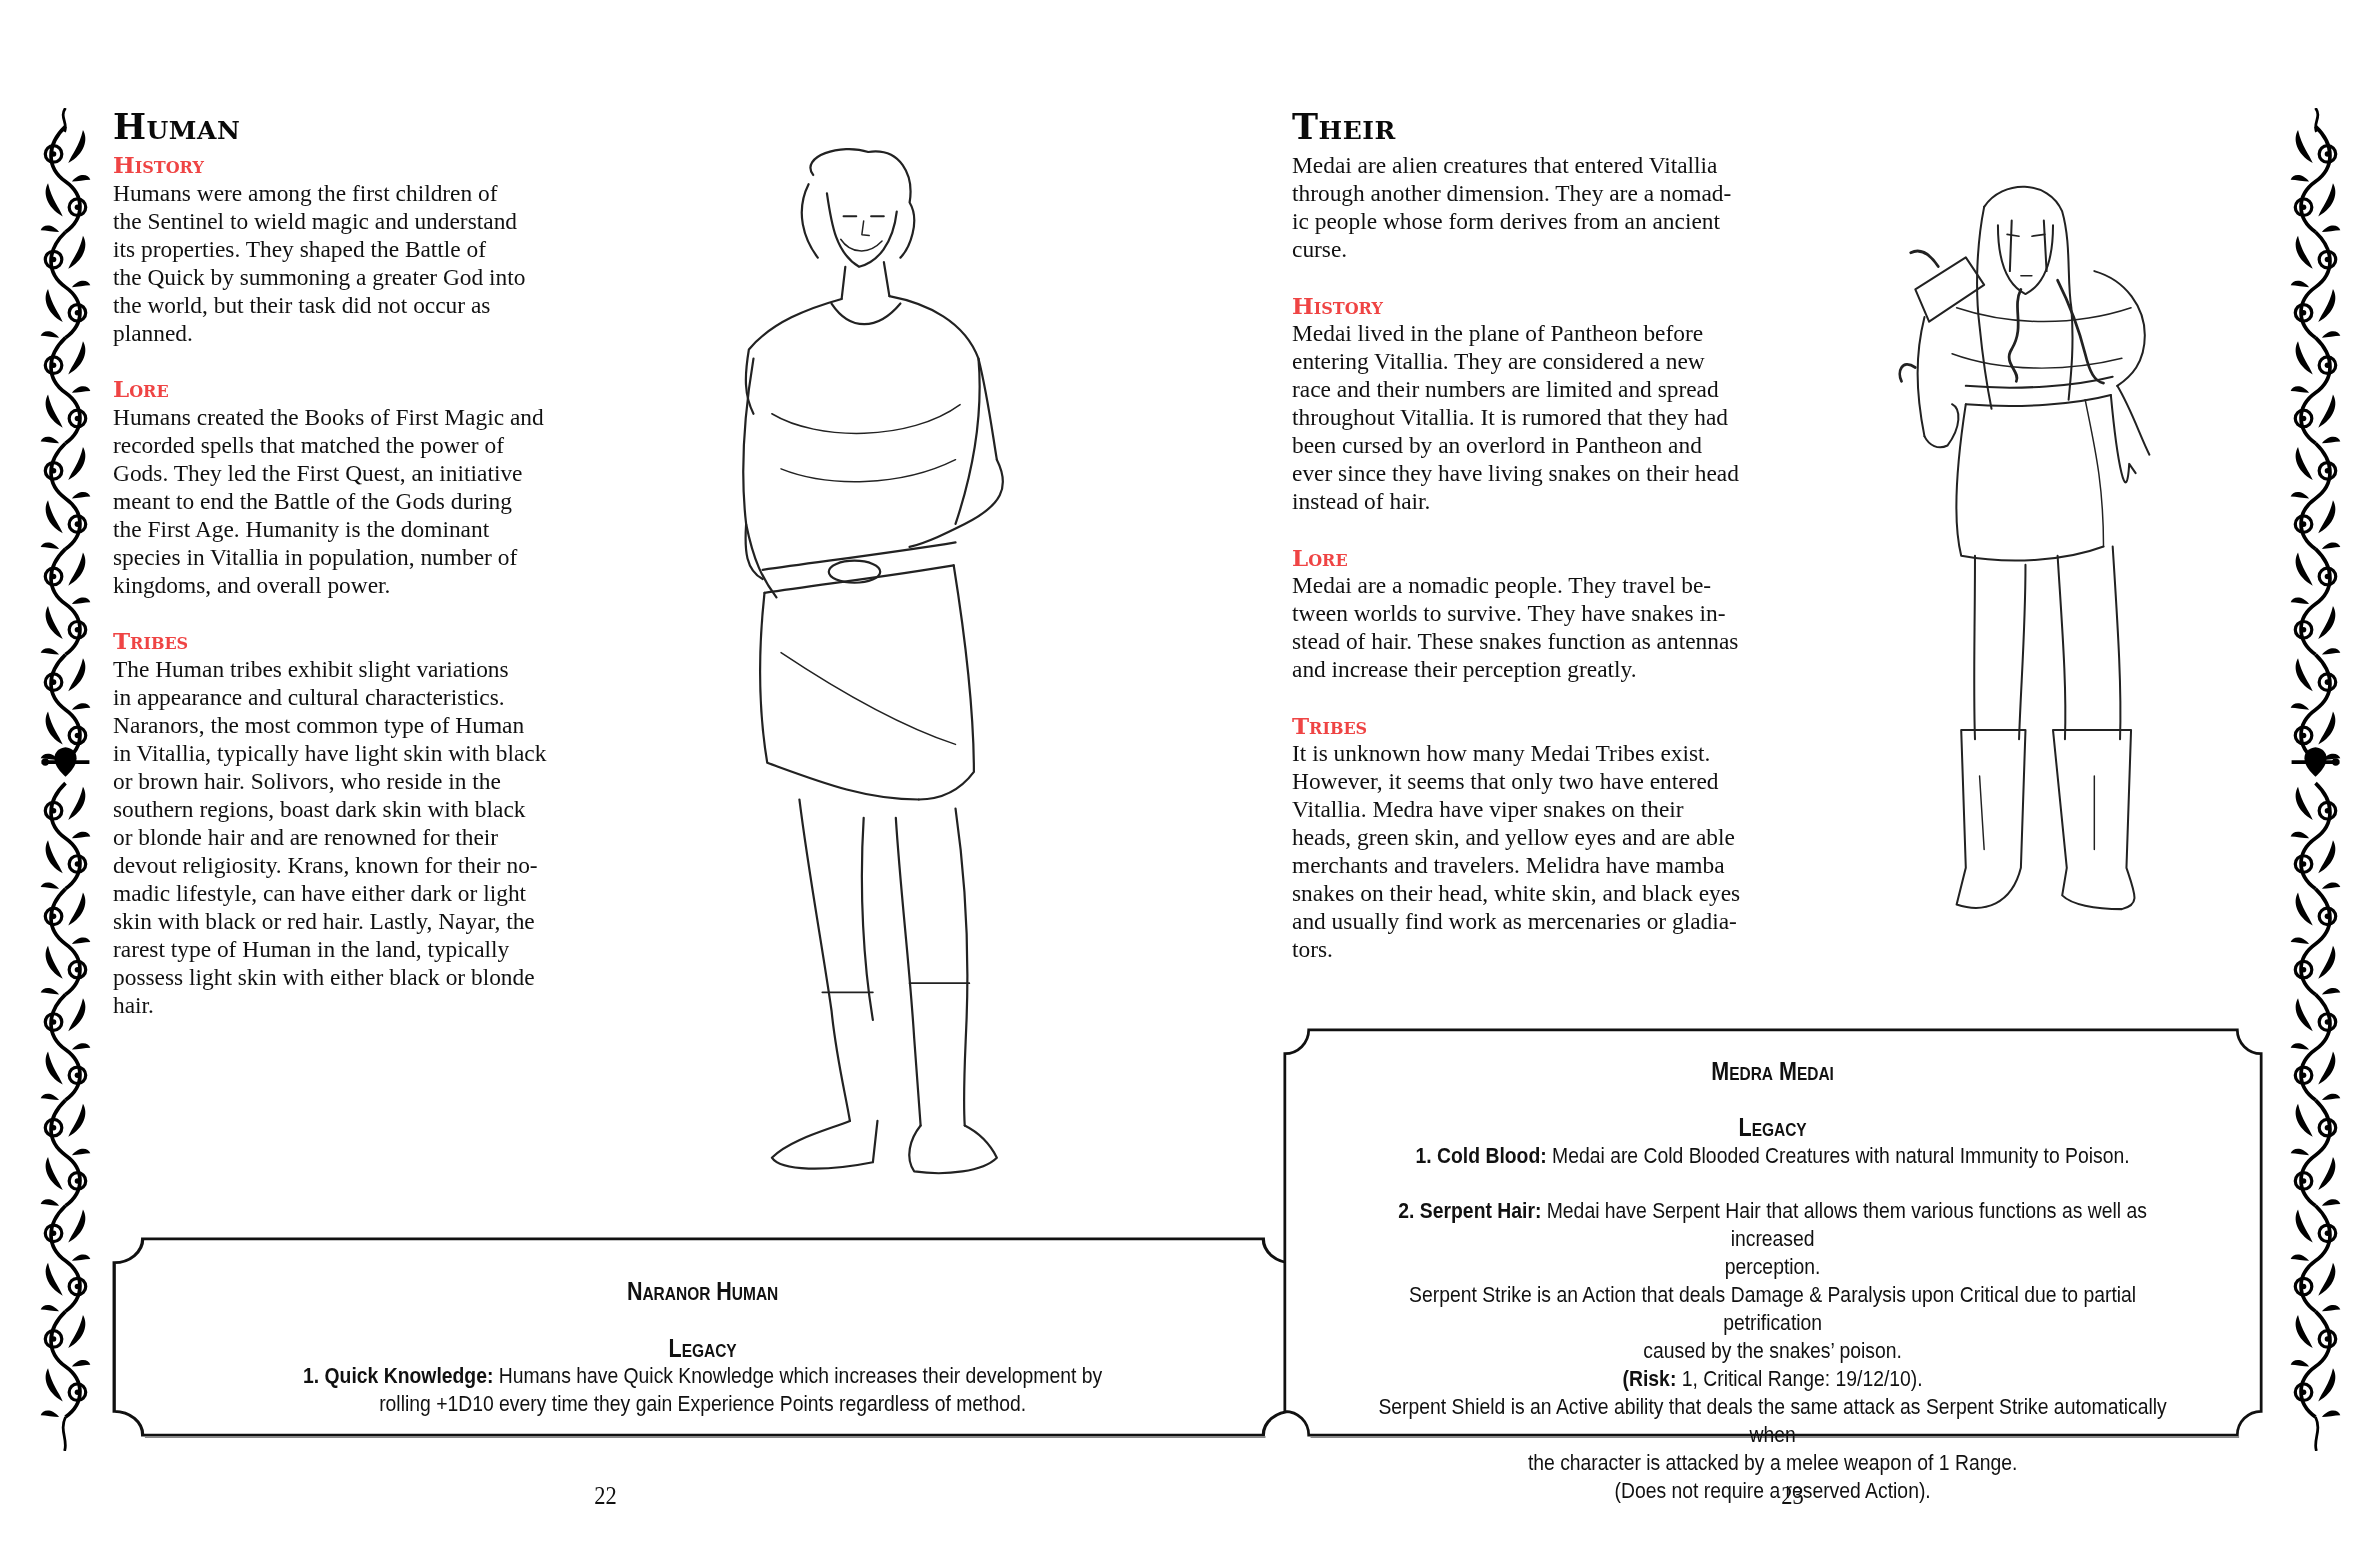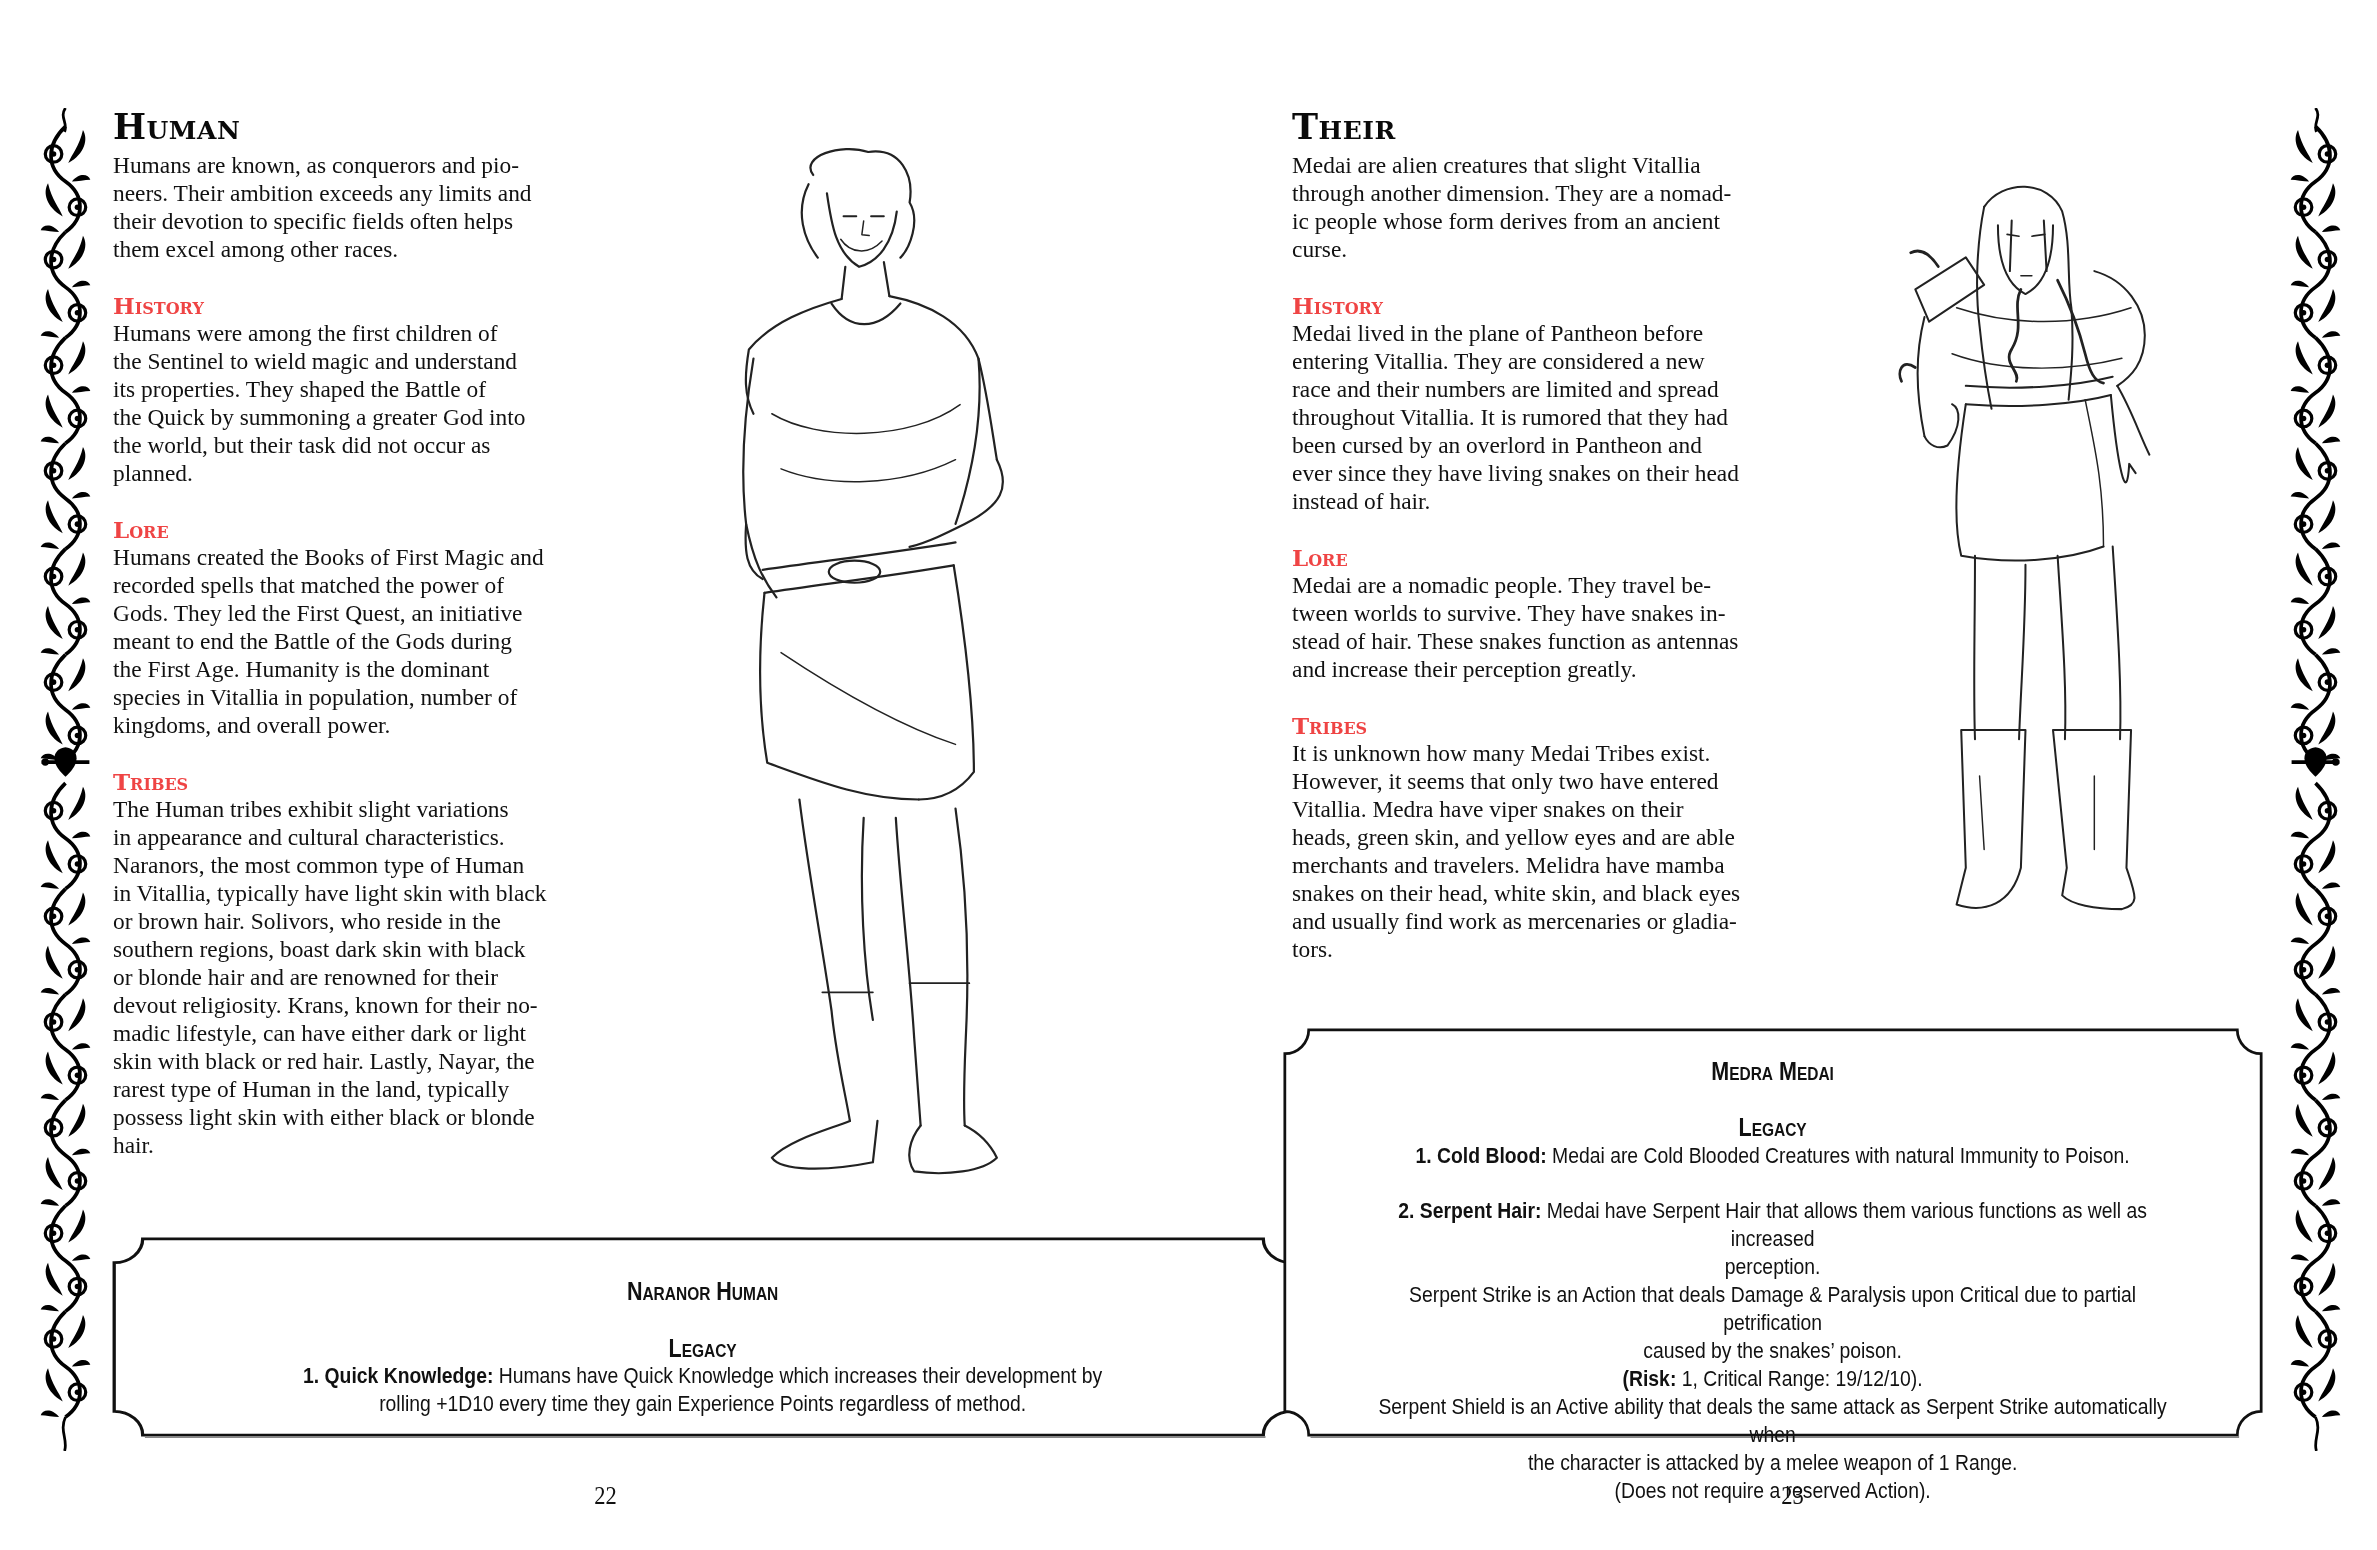--- a/index.html
+++ b/index.html
@@ -161,26 +161,20 @@
         <use href="#vineunit" y="1195"></use>
         <use href="#vineunit" y="1310"></use>
         <path d="M31 1425 C 24 1440, 34 1450, 30 1462" fill="none" stroke="#000" stroke-width="3"></path>
       </g>
     </svg>
   </div>
 
   <div class="col col-left">
     <h1 class="race-title">Human</h1>
     <div class="block">
-      <p class="para">Humans are known, as conquerors and pio-
-neers. Their ambition exceeds any limits and
-their devotion to specific fields often helps
-them excel among other races.</p>
-    </div>
-    <div class="block">
       <h2 class="section-head">History</h2>
       <p class="para">Humans were among the first children of
 the Sentinel to wield magic and understand
 its properties. They shaped the Battle of
 the Quick by summoning a greater God into
 the world, but their task did not occur as
 planned.</p>
     </div>
     <div class="block">
       <h2 class="section-head">Lore</h2>
@@ -263,21 +257,21 @@
       <div class="trait-line"><b>1. Quick Knowledge:</b><span> Humans have Quick Knowledge which increases their development by</span></div>
       <div class="trait-line">rolling +1D10 every time they gain Experience Points regardless of method.</div>
     </div>
   </div>
 
   <div class="page-num num-left">22</div>
 
   <div class="col col-right">
     <h1 class="race-title">Their</h1>
     <div class="block">
-      <p class="para">Medai are alien creatures that slight Vitallia
+      <p class="para">Medai are alien creatures that entered Vitallia
 through another dimension. They are a nomad-
 ic people whose form derives from an ancient
 curse.</p>
     </div>
     <div class="block">
       <h2 class="section-head">History</h2>
       <p class="para">Medai lived in the plane of Pantheon before
 entering Vitallia. They are considered a new
 race and their numbers are limited and spread
 throughout Vitallia. It is rumored that they had

